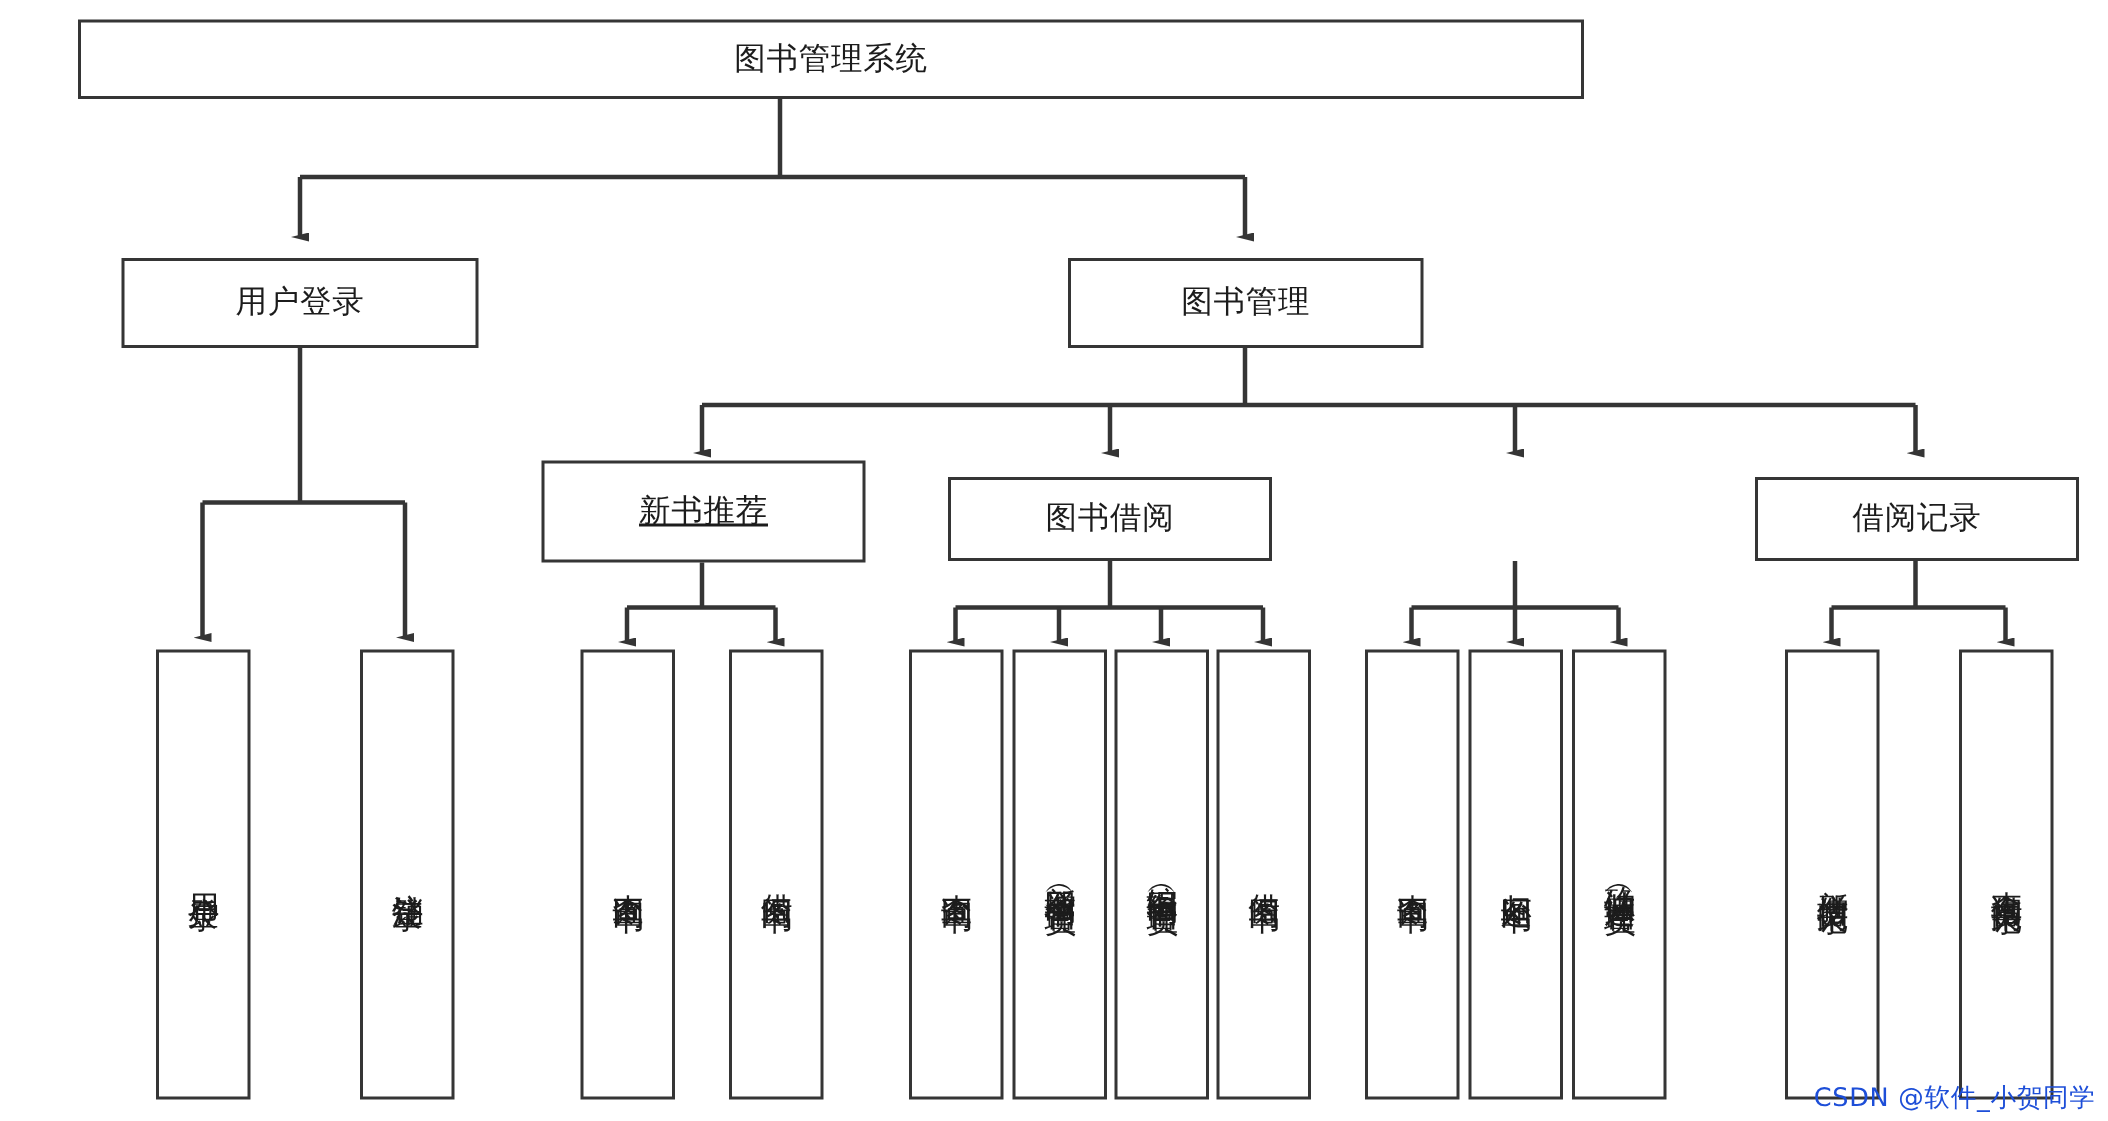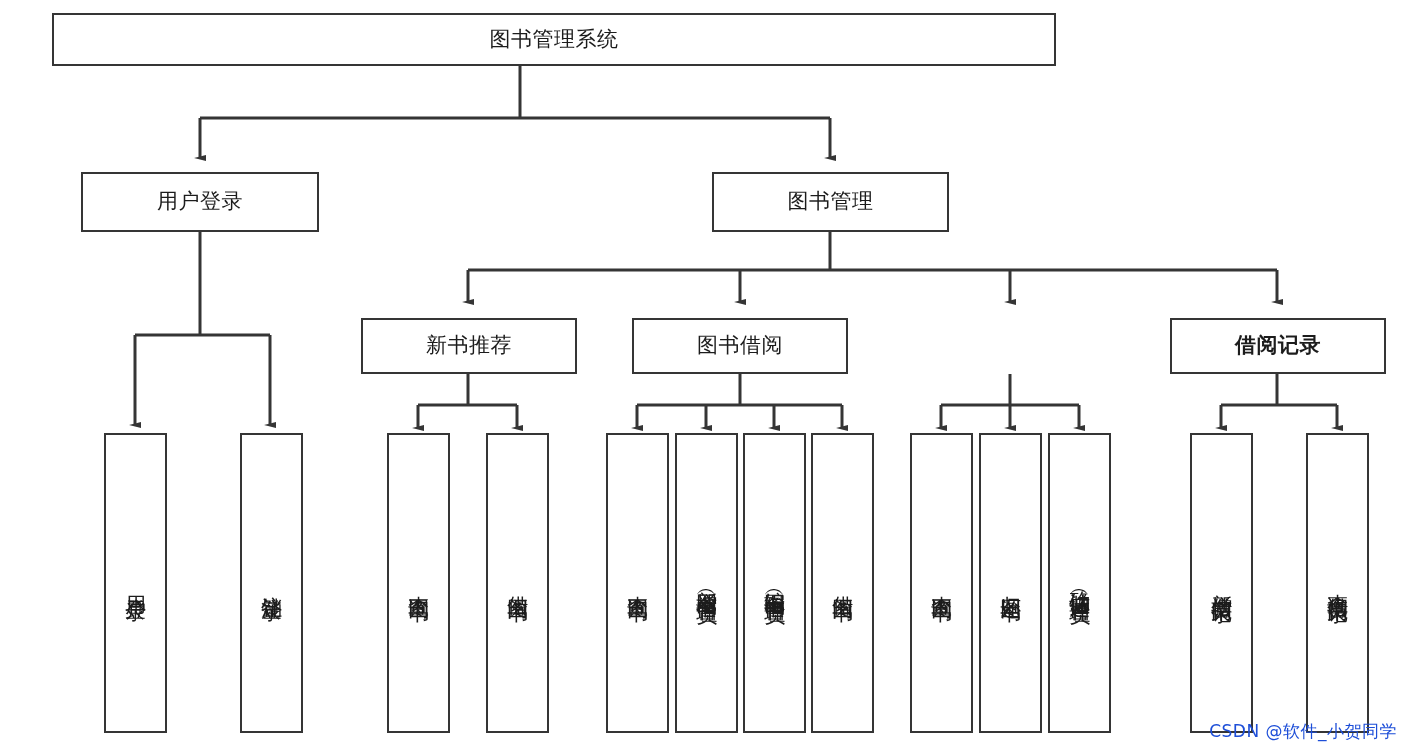--- a/index.html
+++ b/index.html
@@ -123,27 +123,27 @@
     <span>图书管理系统</span>
   </div>
 
   <div class="node horiz" style="left:81px; top:172px; width:238px; height:60px;">
     <span>用户登录</span>
   </div>
   <div class="node horiz" style="left:712px; top:172px; width:237px; height:60px;">
     <span>图书管理</span>
   </div>
 
-  <div class="node horiz" style="left:361px; top:318px; width:216px; height:56px;">
+  <div class="node horiz" style="left:361px; top:307px; width:216px; height:68px;text-decoration:underline;">
     <span>新书推荐</span>
   </div>
   <div class="node horiz" style="left:632px; top:318px; width:216px; height:56px;">
     <span>图书借阅</span>
   </div>
-  <div class="node horiz" style="left:1170px; top:318px; width:216px; height:56px;font-weight:bold;">
+  <div class="node horiz" style="left:1170px; top:318px; width:216px; height:56px;">
     <span>借阅记录</span>
   </div>
 
   <div class="node vert" style="left:104px; top:433px; width:63px; height:300px;">
     <span class="vlabel">用户登录</span>
   </div>
   <div class="node vert" style="left:240px; top:433px; width:63px; height:300px;">
     <span class="vlabel">注销登录</span>
   </div>
 

